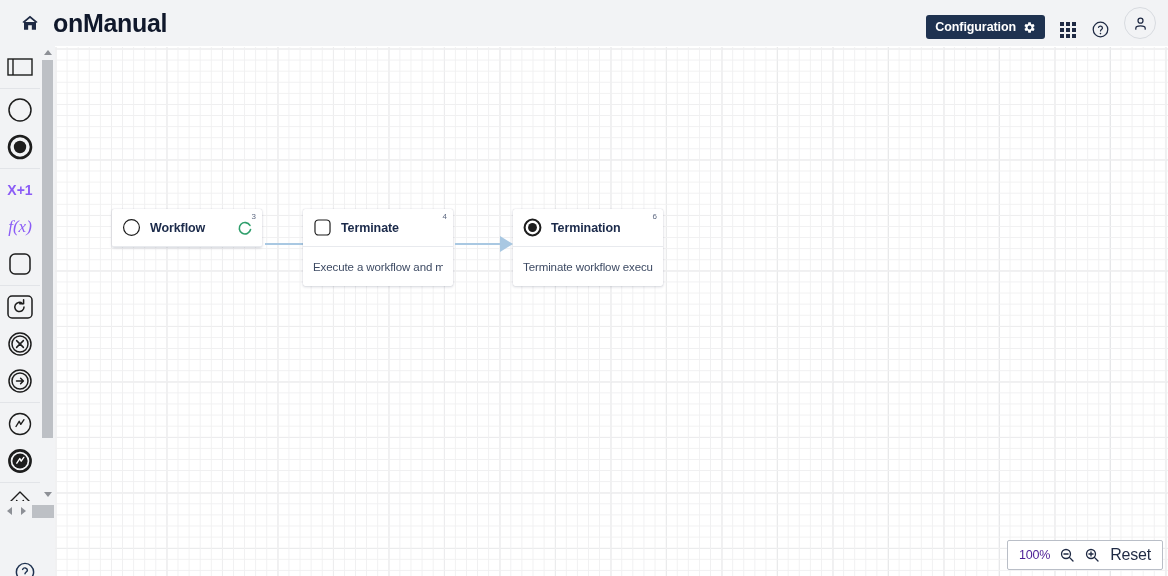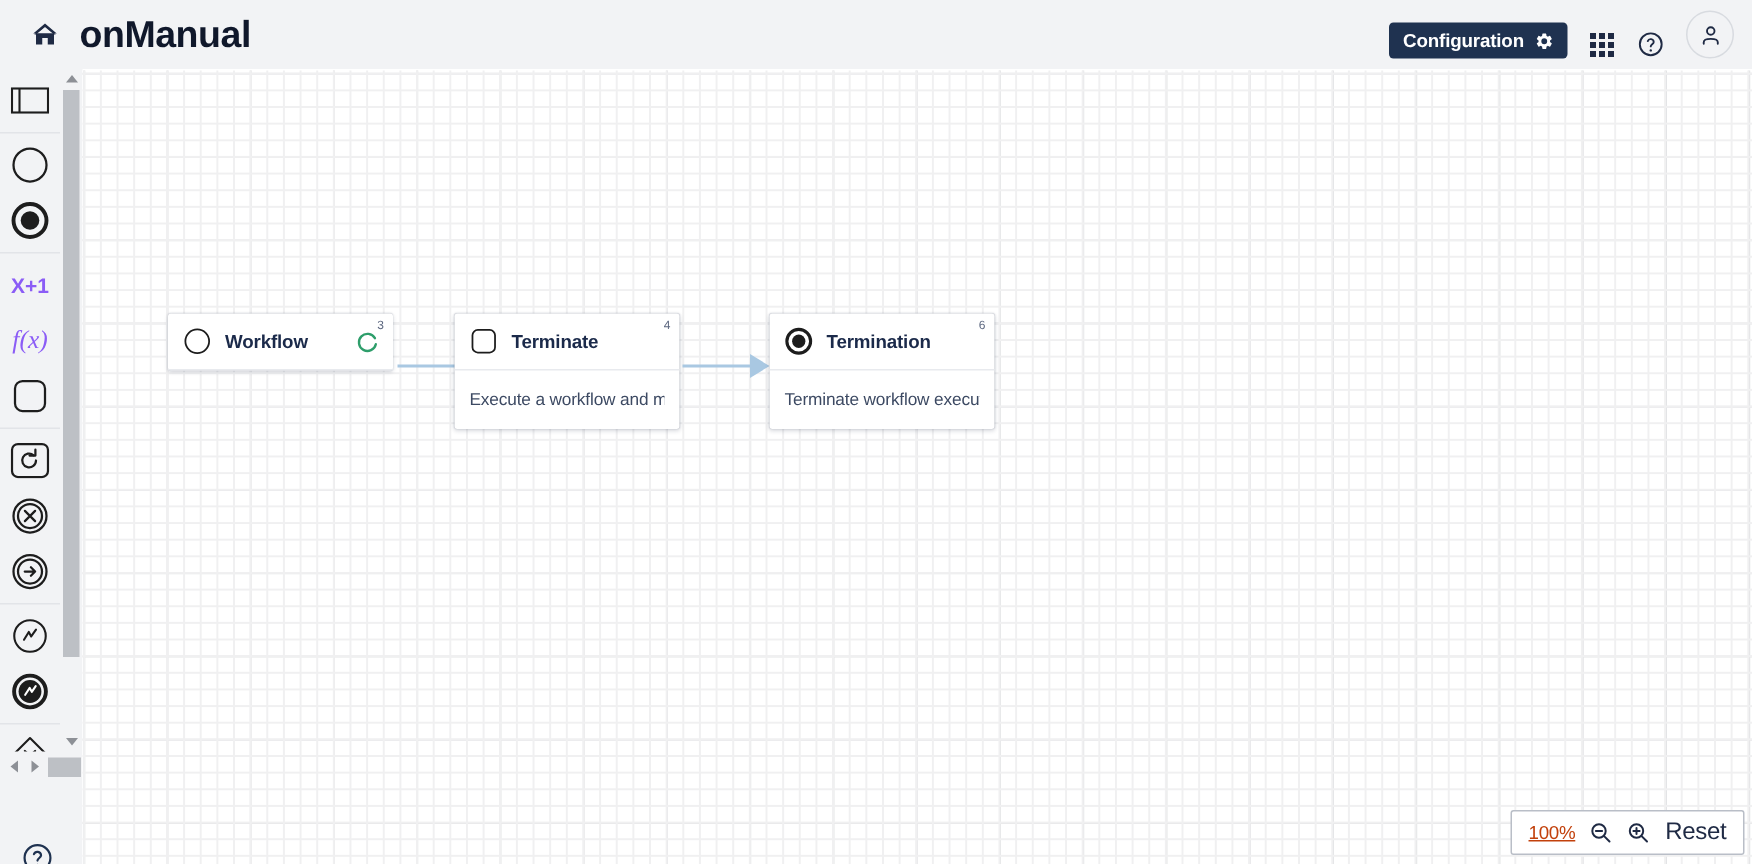--- a/index.html
+++ b/index.html
@@ -293,23 +293,22 @@
     border: 1px solid #b9bec7;
     border-radius: 2px;
     display: flex;
     align-items: center;
     gap: 9px;
     padding: 0 11px;
     box-sizing: border-box;
   }
   .zoom-level {
     font-size: 12.5px;
-    color: #c2410c;
+    color: #4c1d95;
     letter-spacing: -0.2px;
-    text-decoration: underline;
   }
   .zoom-btn {
     width: 16px; height: 16px;
     cursor: pointer;
     color: #1f2a44;
     display: block;
   }
   .zoom-reset {
     font-size: 16px;
     color: #1f2a44;

